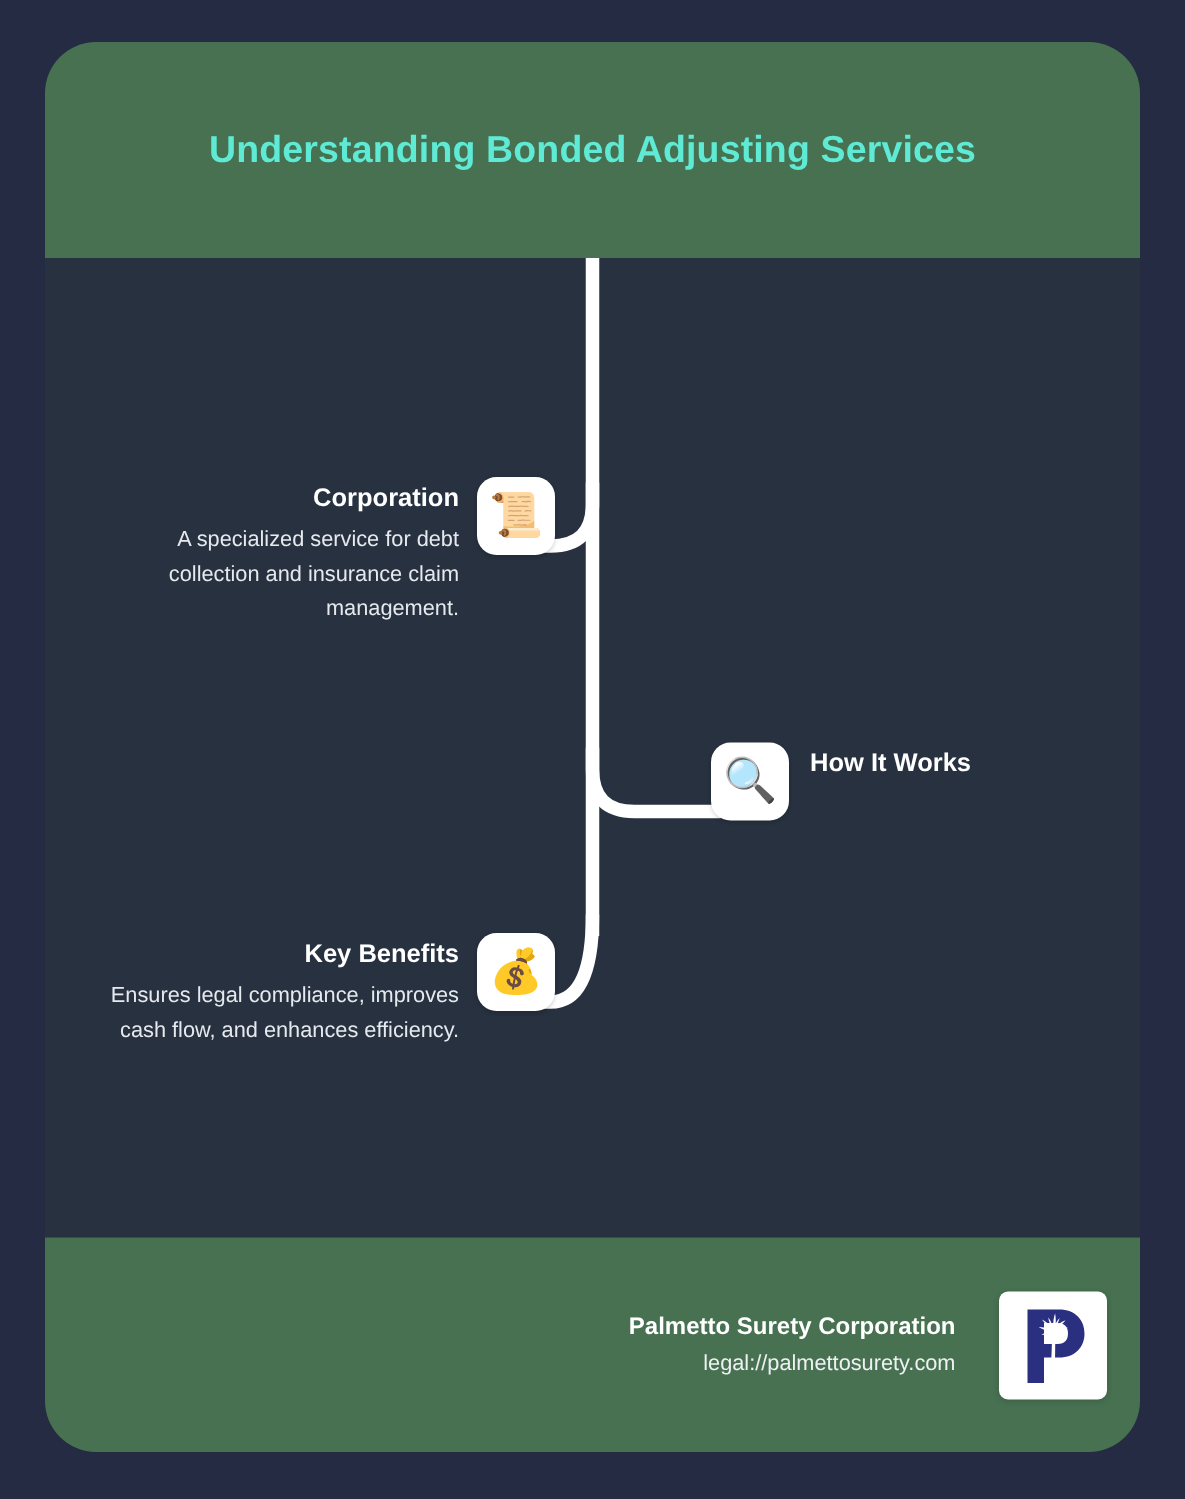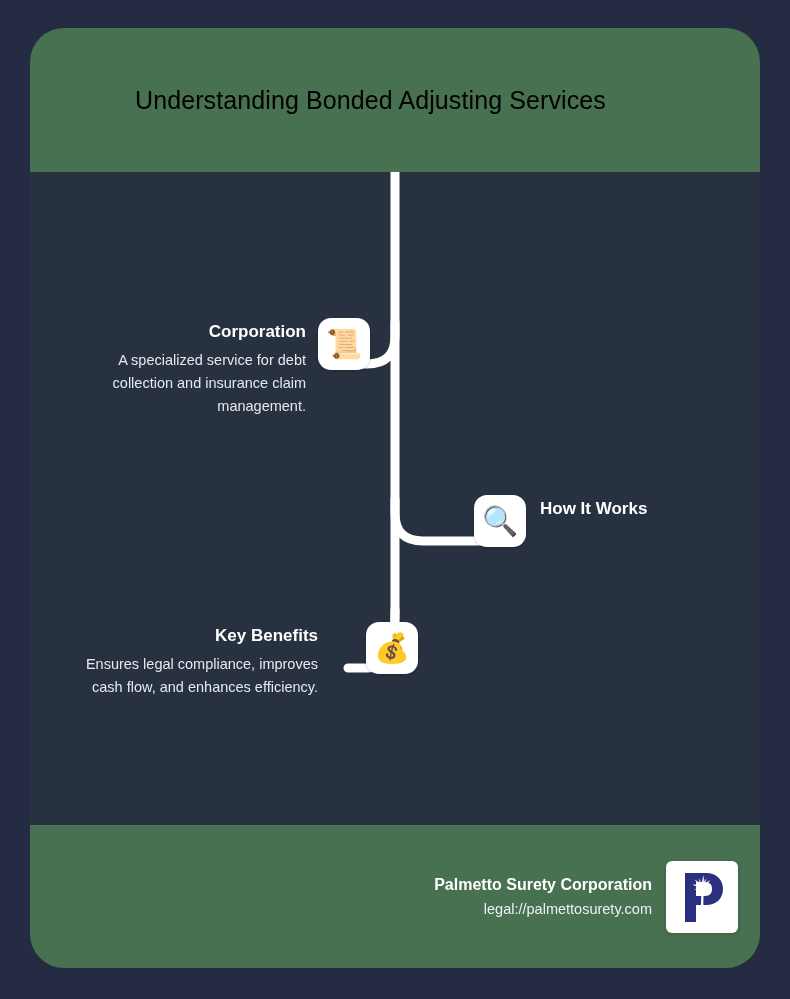--- a/index.html
+++ b/index.html
@@ -32,24 +32,24 @@
     top: 0;
     width: 730px;
     height: 144px;
     background: #477150;
     display: flex;
     align-items: center;
     justify-content: center;
   }
   .header-title {
     width: 520px;
-    text-align: left;
-    color: #000000;
+    text-align: center;
+    color: #5eead4;
     font-size: 25px;
-    font-weight: normal;
+    font-weight: bold;
     line-height: 42px;
     letter-spacing: 0.1px;
   }
 
   
   .flow {
     position: absolute;
     left: 0;
     top: 144px;
     width: 730px;
@@ -105,35 +105,36 @@
     margin-right: 12px;
   }
   
   .node.right .node-text {
     text-align: left;
     margin-left: 14px;
   }
 
   #node-definition { left: 36px; top: 146px; }
   #node-howitworks { left: 444px; top: 323px; }
-  #node-keybenefits { left: 48px; top: 450px; gap: 36px; }
+  #node-keybenefits { left: 36px; top: 450px; }
 
   
   .footer {
     position: absolute;
     left: 0;
     top: 797px;
     width: 730px;
     height: 143px;
     background: #477150;
     display: flex;
     align-items: center;
     justify-content: flex-end;
     padding-right: 22px;
     box-sizing: border-box;
+    gap: 15px;
   }
   .footer-text {
     text-align: right;
     margin-right: 14px;
   }
   .footer-company {
     color: #ffffff;
     font-size: 16px;
     font-weight: bold;
     line-height: 24px;

